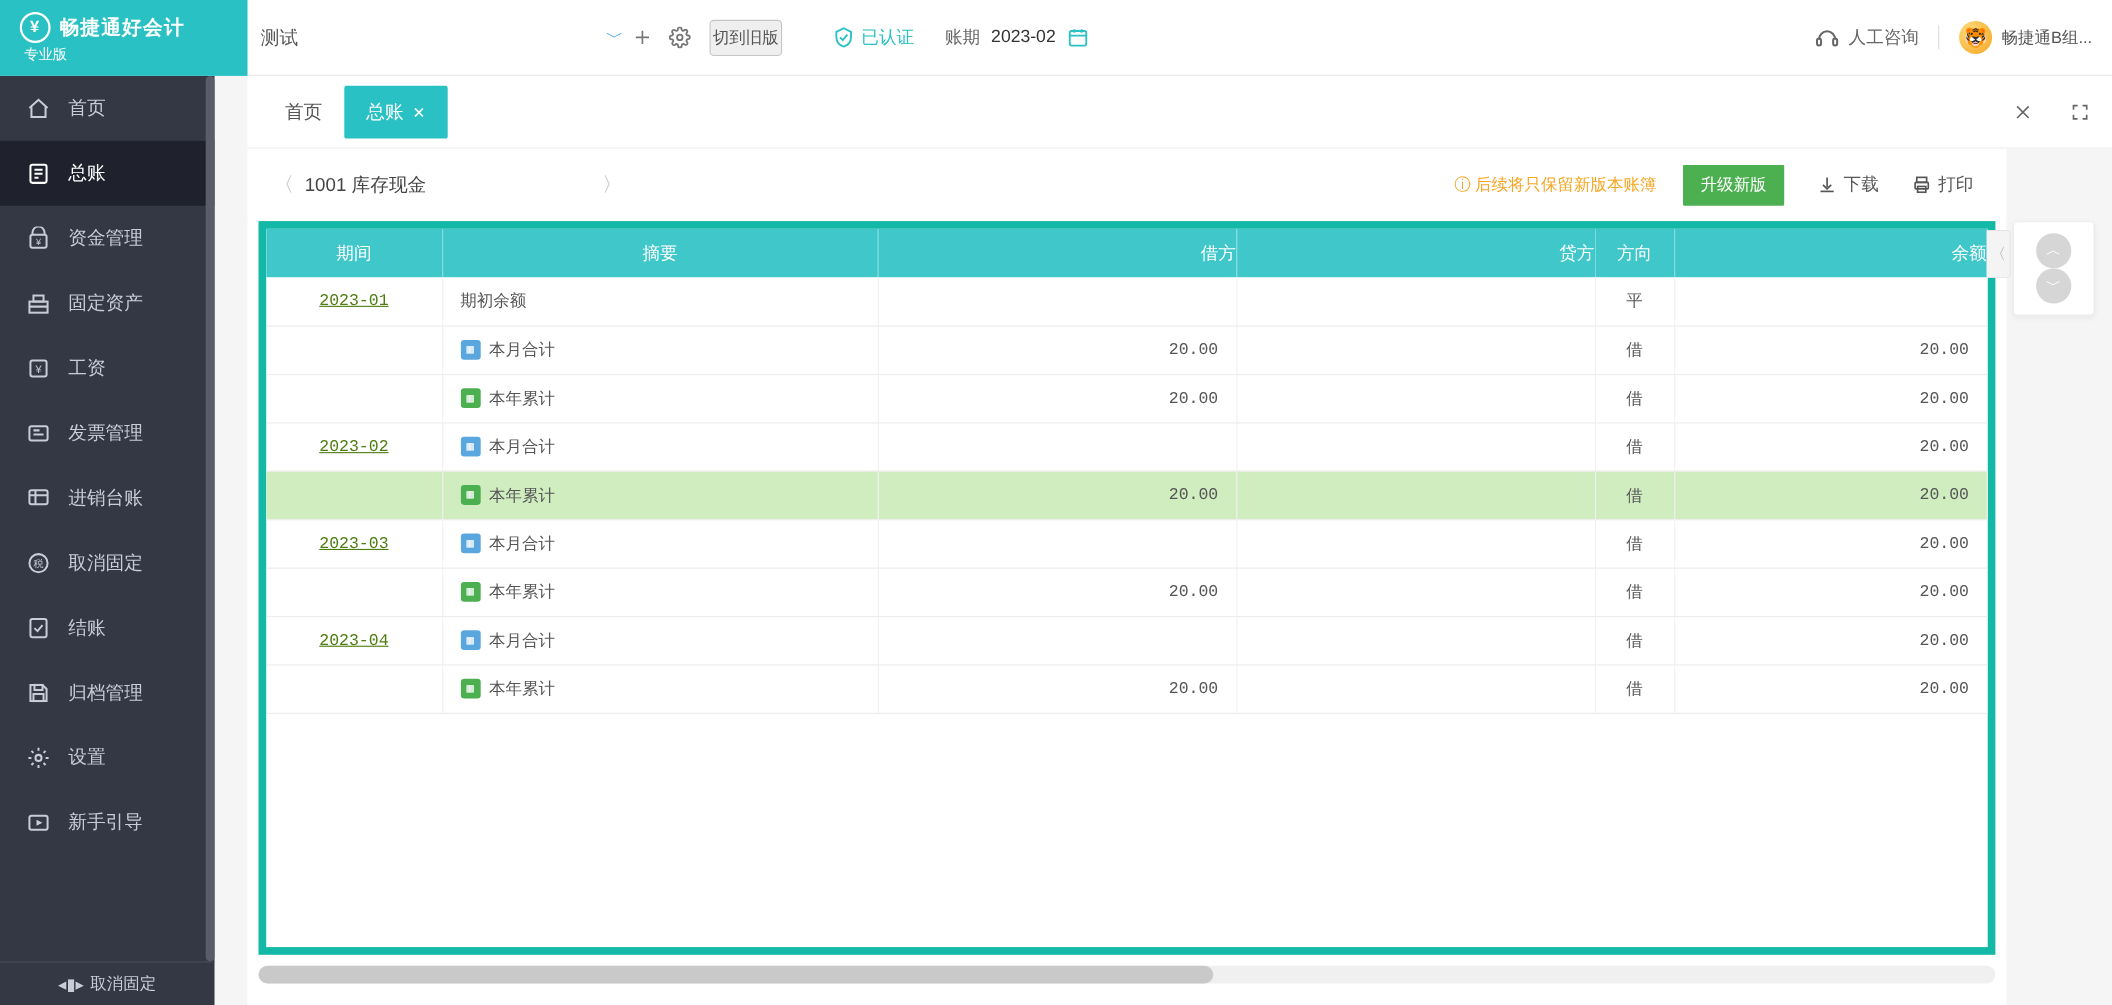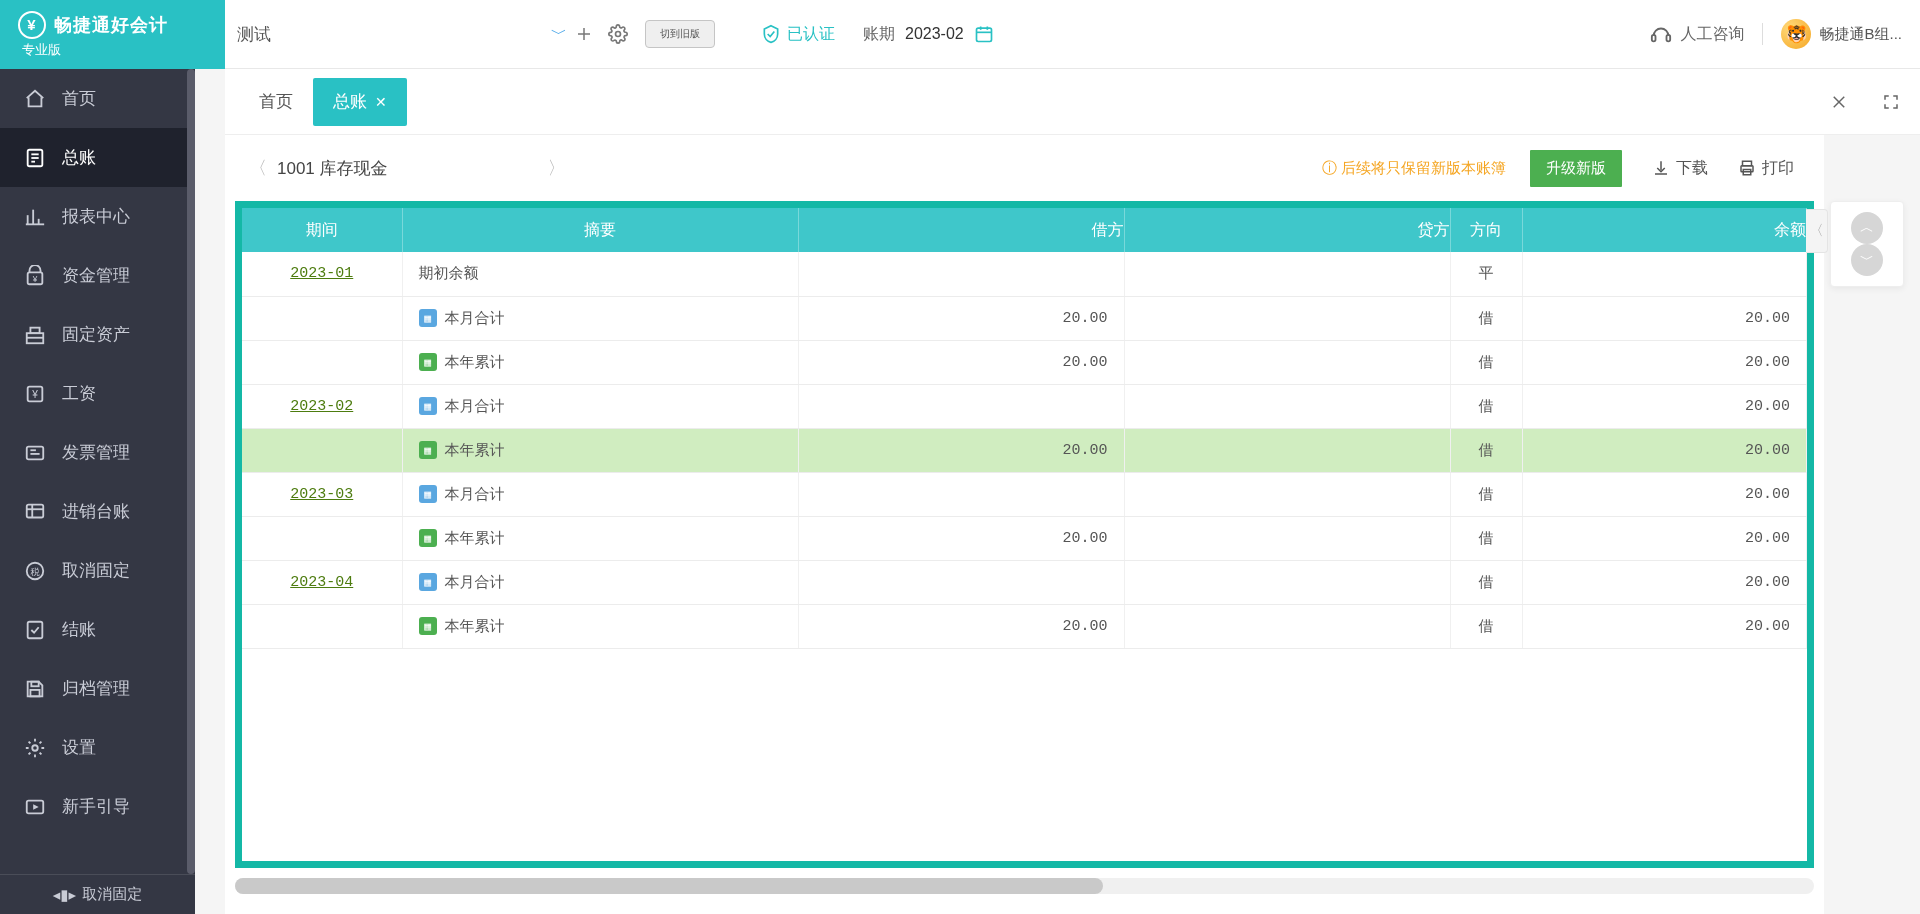--- a/index.html
+++ b/index.html
@@ -19,21 +19,21 @@
 .sidebar .item.active { background:#1f222d; color:#fff; }
 .sidebar .item .icon { width:22px; height:22px; display:flex; align-items:center; justify-content:center; }
 .sidebar .pin { height:40px; border-top:1px solid #4a4d58; display:flex; align-items:center; justify-content:center; gap:6px; font-size:15px; cursor:pointer; }
 
 
 .header { position:absolute; top:0; left:225px; right:0; height:69px; background:#fff; display:flex; align-items:center; padding:0 18px 0 12px; border-bottom:1px solid #e8e8e8; z-index:15; }
 .header .company { display:flex; align-items:center; gap:0; width:330px; }
 .header .company-name { font-size:17px; color:#555; }
 .header .company-caret { color:#4ea8e8; font-size:16px; }
 .header .tbtn { width:34px; height:34px; display:flex; align-items:center; justify-content:center; color:#777; cursor:pointer; }
-.header .oldver { margin-left:10px; padding:6px 14px; border:1px solid #c5c5c5; border-radius:4px; color:#555; font-size:10px; cursor:pointer; }
+.header .oldver { margin-left:10px; padding:6px 2px; border:1px solid #c5c5c5; border-radius:4px; color:#555; font-size:15px; cursor:pointer; }
 .header .verified { margin-left:46px; display:flex; align-items:center; gap:6px; color:#29c1c4; font-size:16px; font-weight:400; }
 .header .period { margin-left:28px; display:flex; align-items:center; gap:10px; font-size:16px; }
 .header .period .label { color:#666; }
 .header .period .val { color:#333; font-weight:500; }
 .header .period .cal { color:#29c1c4; cursor:pointer; }
 .header .spacer { flex:1; }
 .header .consult { display:flex; align-items:center; gap:8px; color:#666; cursor:pointer; font-size:16px; }
 .header .vline { width:1px; height:22px; background:#ddd; margin:0 18px; }
 .header .user { display:flex; align-items:center; gap:8px; cursor:pointer; color:#555; font-size:15px; }
 .header .avatar { width:30px; height:30px; border-radius:50%; background:radial-gradient(circle at 30% 30%,#ffd97a,#f5a623); display:flex; align-items:center; justify-content:center; font-size:17px; }
@@ -172,31 +172,20 @@
             <line x1="8" y1="8" x2="16" y2="8"></line>
             <line x1="8" y1="12" x2="16" y2="12"></line>
             <line x1="8" y1="16" x2="12" y2="16"></line>
           </svg>
         </span>
         <span>总账</span>
       </div>
       <div class="item">
         <span class="icon">
           <svg width="22" height="22" viewBox="0 0 24 24" fill="none" stroke="currentColor" stroke-width="2">
-            <line x1="4" y1="20" x2="4" y2="10"></line>
-            <line x1="10" y1="20" x2="10" y2="4"></line>
-            <line x1="16" y1="20" x2="16" y2="14"></line>
-            <line x1="22" y1="20" x2="2" y2="20"></line>
-          </svg>
-        </span>
-        <span>报表中心</span>
-      </div>
-      <div class="item">
-        <span class="icon">
-          <svg width="22" height="22" viewBox="0 0 24 24" fill="none" stroke="currentColor" stroke-width="2">
             <path d="M6 8V6a6 6 0 0 1 12 0v2"></path>
             <rect x="4" y="8" width="16" height="13" rx="2"></rect>
             <text x="12" y="18" text-anchor="middle" font-size="9" fill="currentColor" stroke="none">¥</text>
           </svg>
         </span>
         <span>资金管理</span>
       </div>
       <div class="item">
         <span class="icon">
           <svg width="22" height="22" viewBox="0 0 24 24" fill="none" stroke="currentColor" stroke-width="2">

